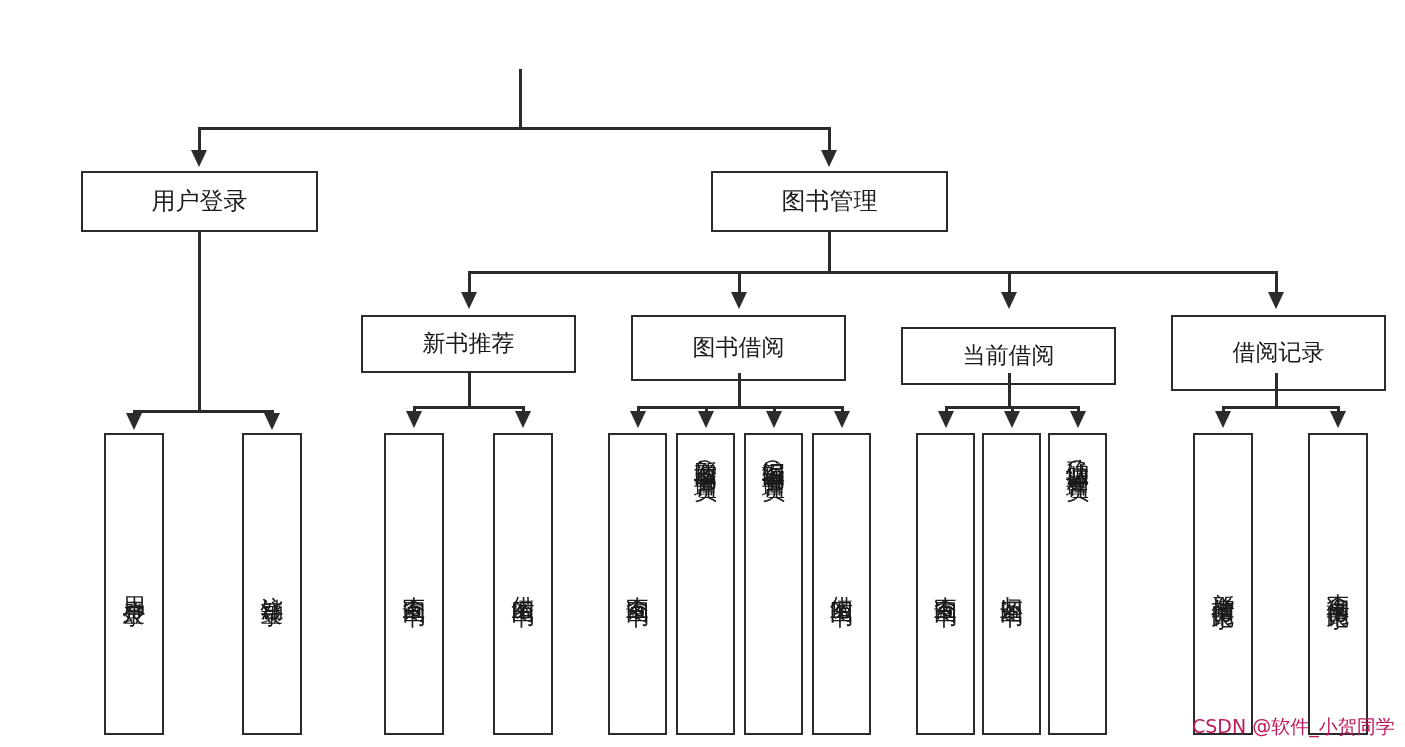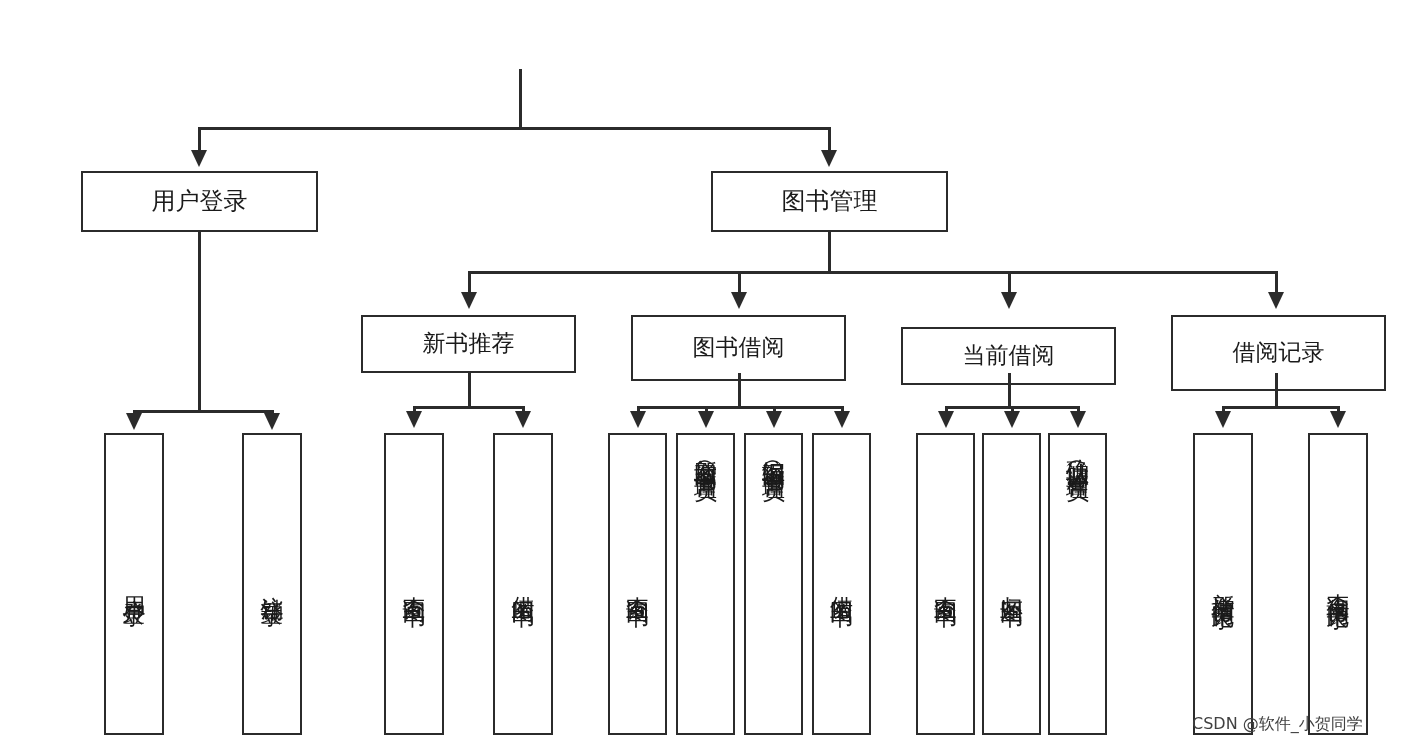--- a/index.html
+++ b/index.html
@@ -63,22 +63,22 @@
     position: absolute;
     width: 0;
     height: 0;
     border-left: 8px solid transparent;
     border-right: 8px solid transparent;
     border-top: 17px solid #2b2b2b;
   }
   
   #watermark {
     position: absolute;
-    color: #404040;
-    font-size: 16px;
+    color: #be185d;
+    font-size: 19px;
     white-space: nowrap;
     user-select: none;
   }
 </style>
 </head>
 <body>
 
 <div id="canvas">
 
 

